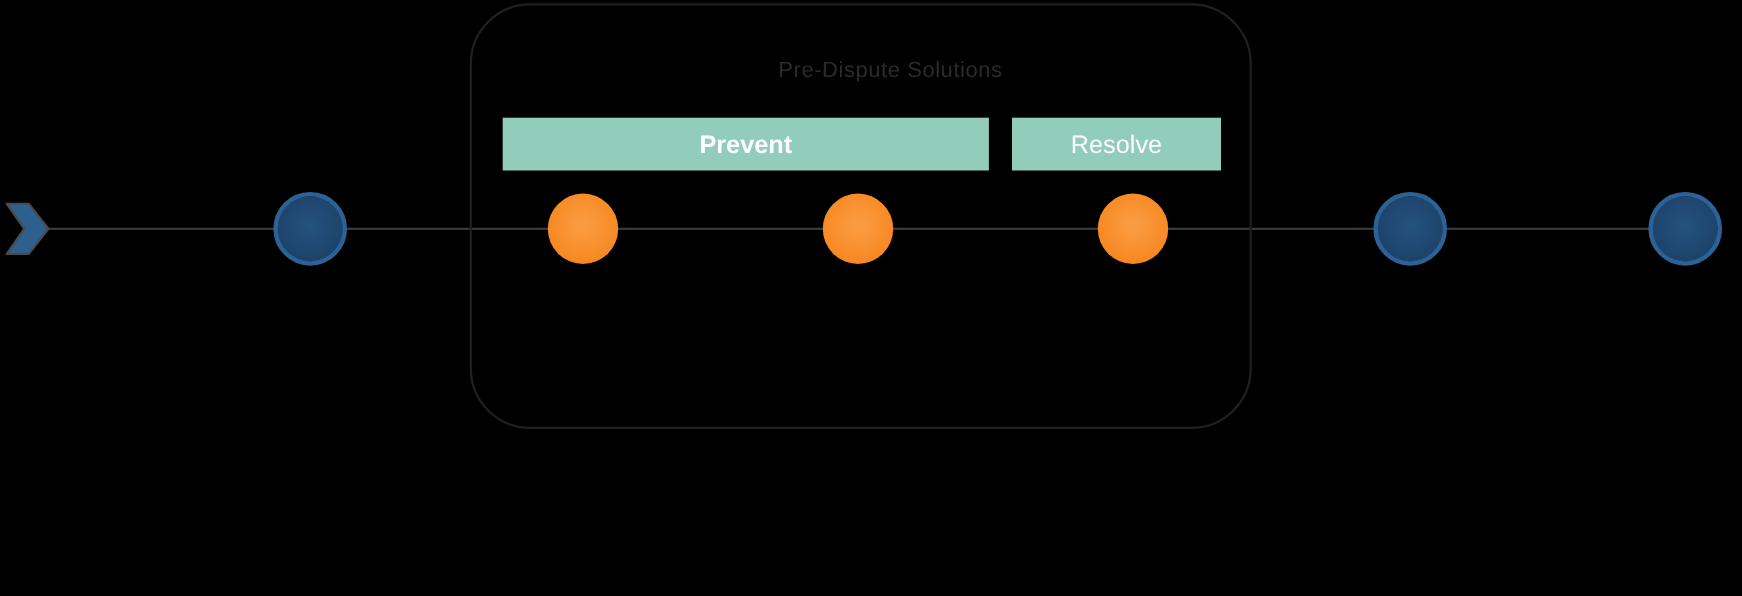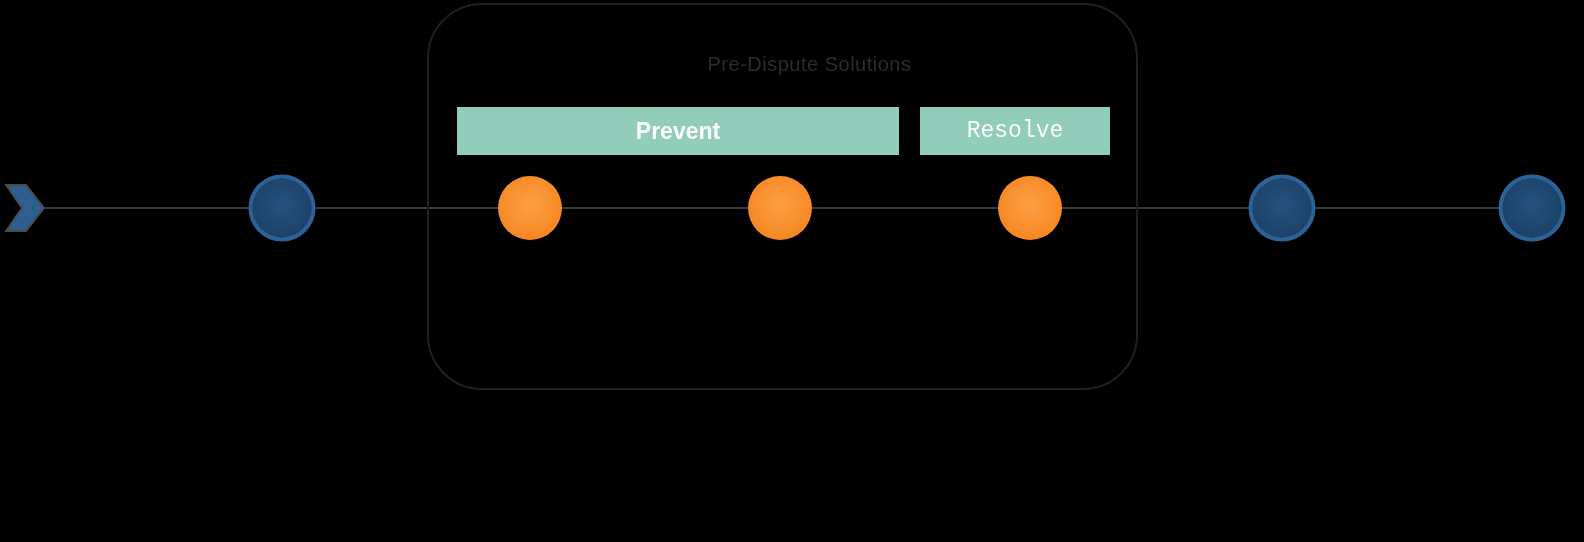--- a/index.html
+++ b/index.html
@@ -84,21 +84,21 @@
     top: 102px;
     height: 48px;
     background: var(--teal, #92ccbb);
     display: flex;
     align-items: center;
     justify-content: center;
     font-size: 23px;
     color: var(--bar-text, #fdfdfd);
   }
   .phase-bar.prevent { left: 28px;  width: 442px; font-weight: bold; }
-  .phase-bar.resolve { left: 491px; width: 190px; font-family: Liberation Mono, monospace; }
+  .phase-bar.resolve { left: 491px; width: 190px; }
 </style>
 </head>
 <body>
 
 <div id="canvas" style="--background: #000000; --line: #3a3a3a; --box-border: #202020; --title-text: #2b2b2b; --teal: #92ccbb; --bar-text: #fdfdfd; --chevron-fill: #2d5f8f; --chevron-stroke: #4a4a4a; --blue-ring: #2c6296; --blue-center: #24527f; --blue-edge: #1c4067; --orange-center: #fb9b3f; --orange-edge: #f5841c;">
 
   <div class="timeline-line"></div>
 
   <svg class="chevron" viewBox="0 0 40 48" xmlns="http://www.w3.org/2000/svg">
     <polygon id="chevron-poly" points="1,1 21,1 39,24 21,47 1,47 17,24" fill="#2d5f8f" stroke="#4a4a4a" stroke-width="2" stroke-linejoin="miter"></polygon>

